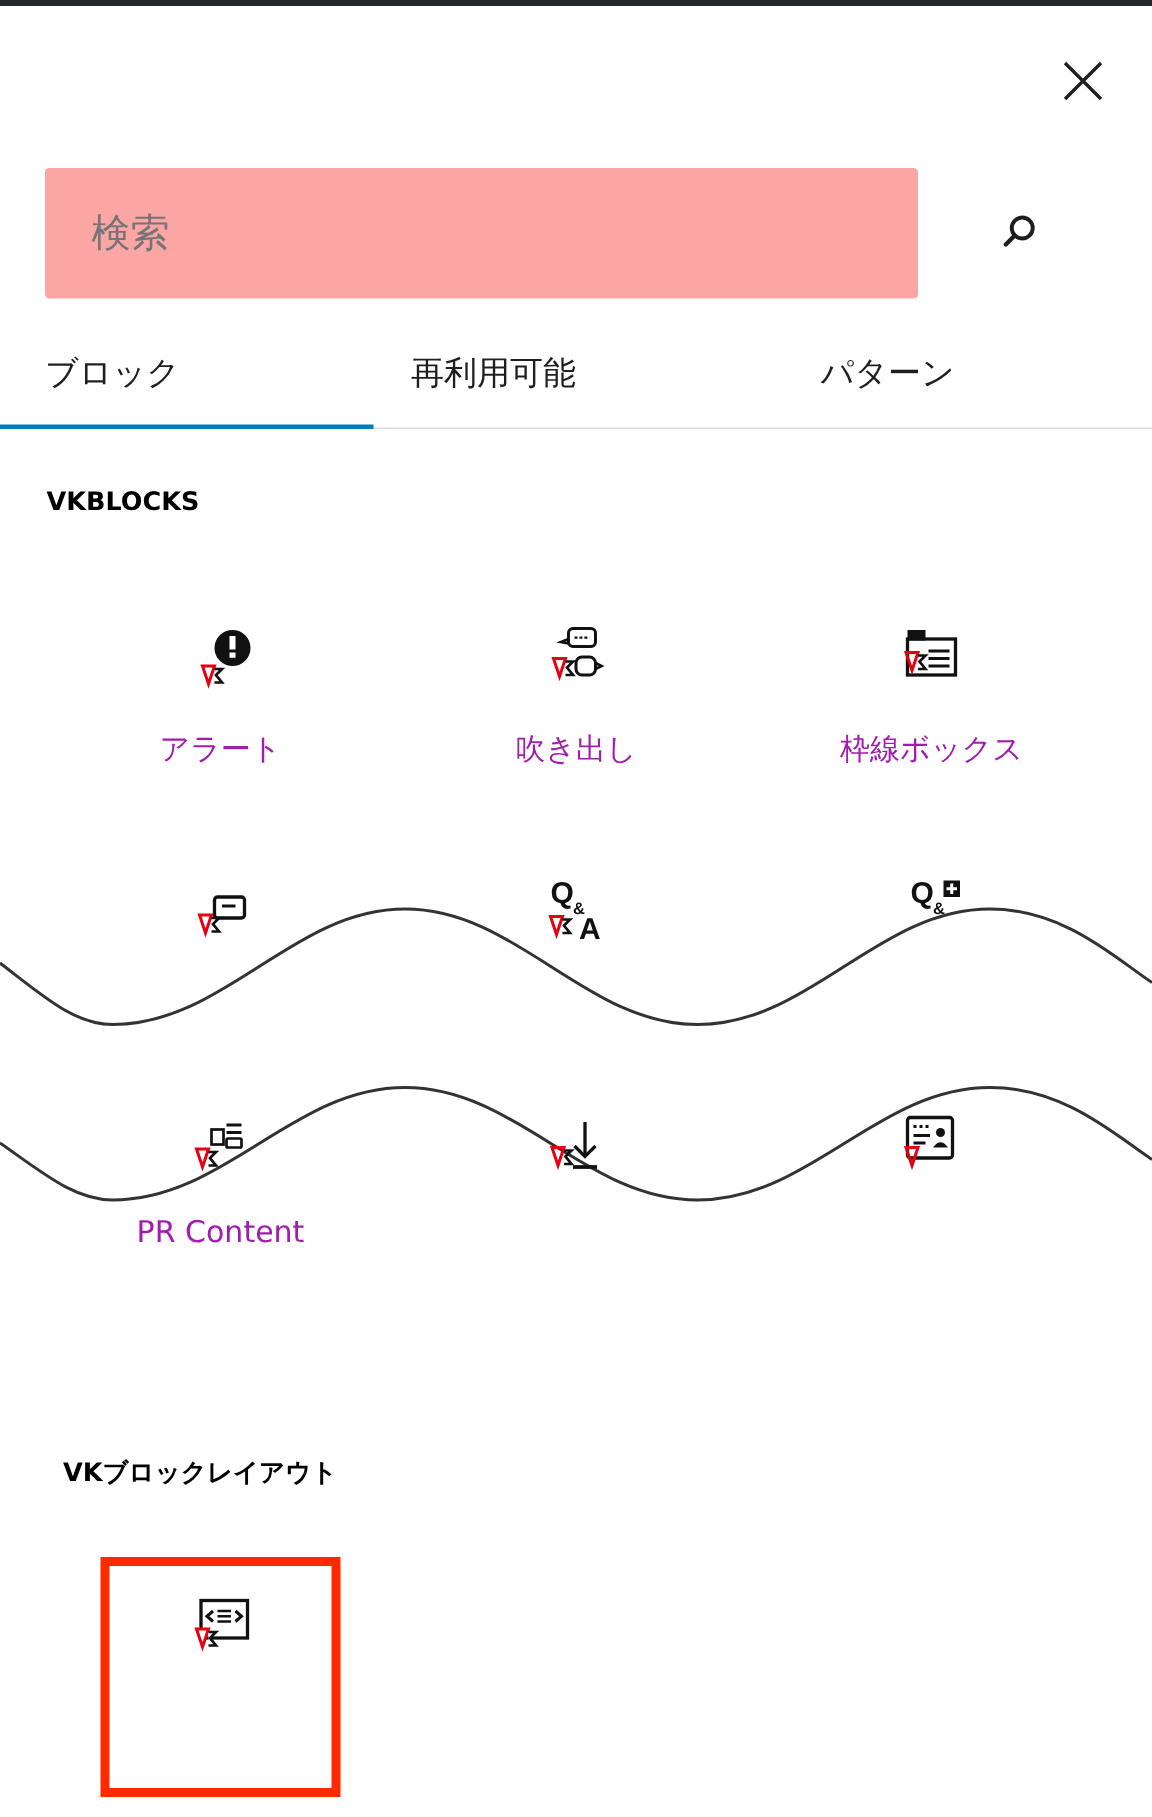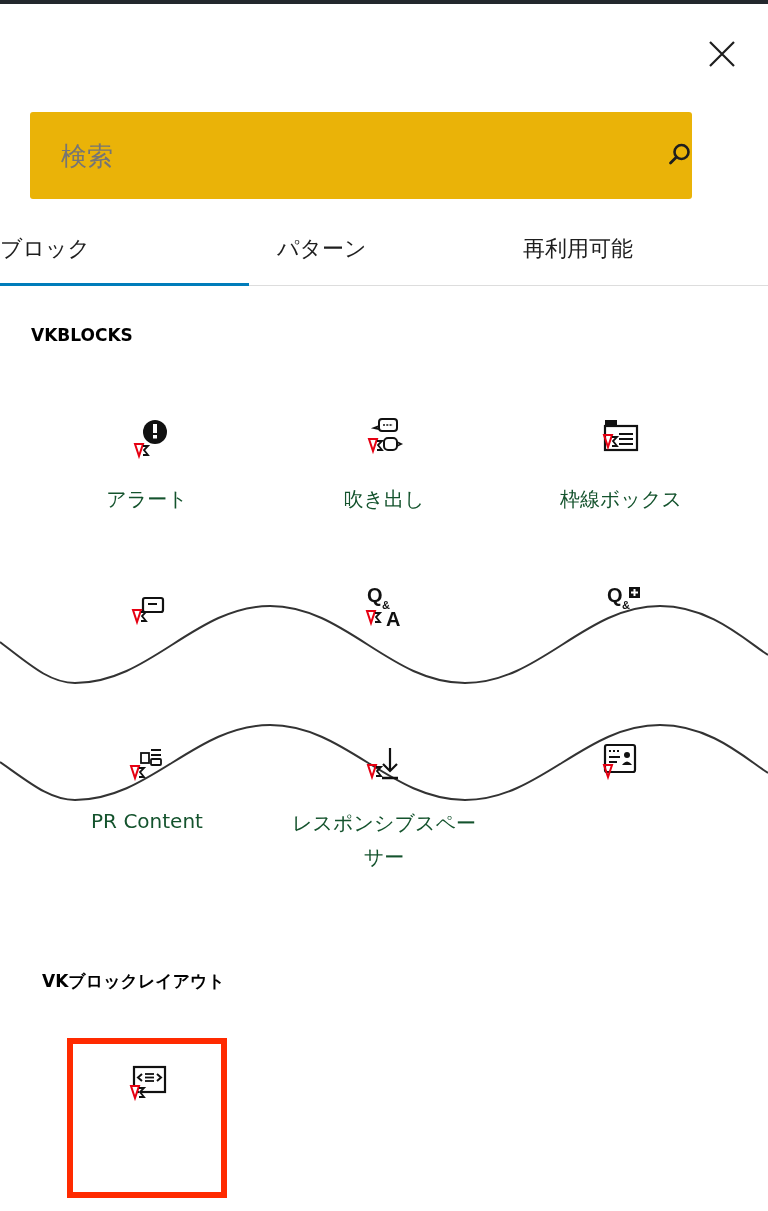--- a/index.html
+++ b/index.html
@@ -1,33 +1,33 @@
 <!DOCTYPE html>
 <html><head>
 <meta charset="utf-8">
 <style>
   * { box-sizing: border-box; margin: 0; padding: 0; }
   html, body { width: 768px; height: 1211px; overflow: hidden; background: #ffffff; }
   body { position: relative; font-family: "DejaVu Sans", "Liberation Sans", sans-serif; color: #1e1e1e; }
   .topbar { position: absolute; left: 0; top: 0; width: 768px; height: 4px; background: #23282d; }
   .close-btn { position: absolute; left: 700px; top: 32px; width: 44px; height: 44px; cursor: pointer; display:flex; align-items:center; justify-content:center; }
-  .search { position: absolute; left: 30px; top: 112px; width: 662px; height: 87px; background: #eab308; border-radius: 3px; }
+  .search { position: absolute; left: 30px; top: 112px; width: 582px; height: 87px; background: #fca5a5; border-radius: 3px; }
   .search input { position: absolute; left: 0; top: 0; width: 630px; height: 87px; border: none; background: transparent; padding-left: 31px; font-size: 26px; color: #1e1e1e; outline: none; font-family: "DejaVu Sans", sans-serif; }
   .search input::placeholder { color: #757575; }
   .search-icon { position: absolute; left: 666px; top: 140px; width: 28px; height: 28px; }
   .tabs { position: absolute; left: 0; top: 212px; width: 768px; height: 74px; border-bottom: 1px solid #dddddd; display: flex; }
   .tab { width: 249px; height: 74px; font-size: 22px; display: flex; align-items: center; cursor: pointer; color: #1e1e1e; }
-  .tab.t1 { }
+  .tab.t1 { padding-left: 30px; }
   .tab.t2 { padding-left: 28px; }
   .tab.t3 { padding-left: 25px; width: 270px; }
   .tab.active { box-shadow: inset 0 -3px 0 #007cba; }
   .cat { position: absolute; left: 31px; font-size: 17px; font-weight: bold; color: #000000; }
   .grid-item { position: absolute; width: 236px; display: flex; flex-direction: column; align-items: center; cursor: pointer; }
   .icon { width: 52px; height: 48px; }
-  .label { font-size: 20px; text-align: center; line-height: 34px; margin-top: 20px; color: #14532d; width: 220px; }
+  .label { font-size: 20px; text-align: center; line-height: 34px; margin-top: 20px; color: #a21caf; width: 220px; }
   .gap { position: absolute; left: 0; width: 768px; }
   .highlight { position: absolute; left: 67px; top: 1038px; width: 160px; height: 160px; border: 6px solid #ff2a00; pointer-events: none; }
 </style>
 </head>
 <body>
 
 <div class="topbar"></div>
 
 <div class="close-btn">
   <svg width="30" height="30" viewBox="0 0 30 30">
@@ -38,22 +38,22 @@
 <div class="search">
   <input type="text" placeholder="検索" style="">
 </div>
 <svg class="search-icon" viewBox="0 0 28 28">
     <circle cx="15.5" cy="12" r="7" stroke="#1e1e1e" stroke-width="2.6" fill="none"></circle>
     <path d="M10.5 17 L4.5 23" stroke="#1e1e1e" stroke-width="2.8" stroke-linecap="round"></path>
   </svg>
 
 <div class="tabs">
   <div class="tab t1 active">ブロック</div>
+  <div class="tab t3">再利用可能</div>
   <div class="tab t2">パターン</div>
-  <div class="tab t3">再利用可能</div>
 </div>
 
 <div class="cat" style="top:325px;">VKBLOCKS</div>
 
 <div class="grid-item" style="left:29px; top:414px;">
   <svg class="icon" viewBox="0 0 52 48">
     <circle cx="34" cy="18" r="12" fill="#111"></circle>
       <rect x="32" y="10" width="4" height="9" fill="#fff"></rect>
       <rect x="32" y="21" width="4" height="3.5" fill="#fff"></rect>
     <path d="M14 30 L22 30 L18 42 Z" fill="none" stroke="#e60012" stroke-width="2"></path>
@@ -131,21 +131,20 @@
   <div class="label" style="margin-top:16px;">PR Content</div>
 </div>
 <div class="grid-item" style="left:266px; top:770px;">
   <svg class="icon" viewBox="0 0 52 48" style="margin-top:-30px;">
     <line x1="32" y1="8" x2="32" y2="30" stroke="#111" stroke-width="2.2"></line>
       <path d="M25 24 L32 31 L39 24" fill="none" stroke="#111" stroke-width="2.2"></path>
     <line x1="24" y1="38" x2="40" y2="38" stroke="#111" stroke-width="2.5"></line>
     <path d="M10 25 L18 25 L14 37 Z" fill="none" stroke="#e60012" stroke-width="2"></path>
       <path d="M18 27 L23 27 L19 31 L23 36 L18 36" fill="none" stroke="#111" stroke-width="1.8"></path>
   </svg>
-  <div class="label" style="margin-top:18px;width:190px;">レスポンシブスペーサー</div>
 </div>
 <div class="grid-item" style="left:503px; top:770px;">
   <svg class="icon" viewBox="0 0 52 48" style="margin-top:-30px;">
     <rect x="10" y="5" width="30" height="27" rx="2" fill="none" stroke="#111" stroke-width="2.2"></rect>
     <line x1="14" y1="11" x2="16" y2="11" stroke="#111" stroke-width="2"></line>
       <line x1="18" y1="11" x2="20" y2="11" stroke="#111" stroke-width="2"></line>
       <line x1="22" y1="11" x2="24" y2="11" stroke="#111" stroke-width="2"></line>
     <line x1="14" y1="17" x2="25" y2="17" stroke="#111" stroke-width="2"></line>
       <line x1="14" y1="22" x2="22" y2="22" stroke="#111" stroke-width="2"></line>
     <circle cx="32" cy="15" r="3" fill="#111"></circle>

